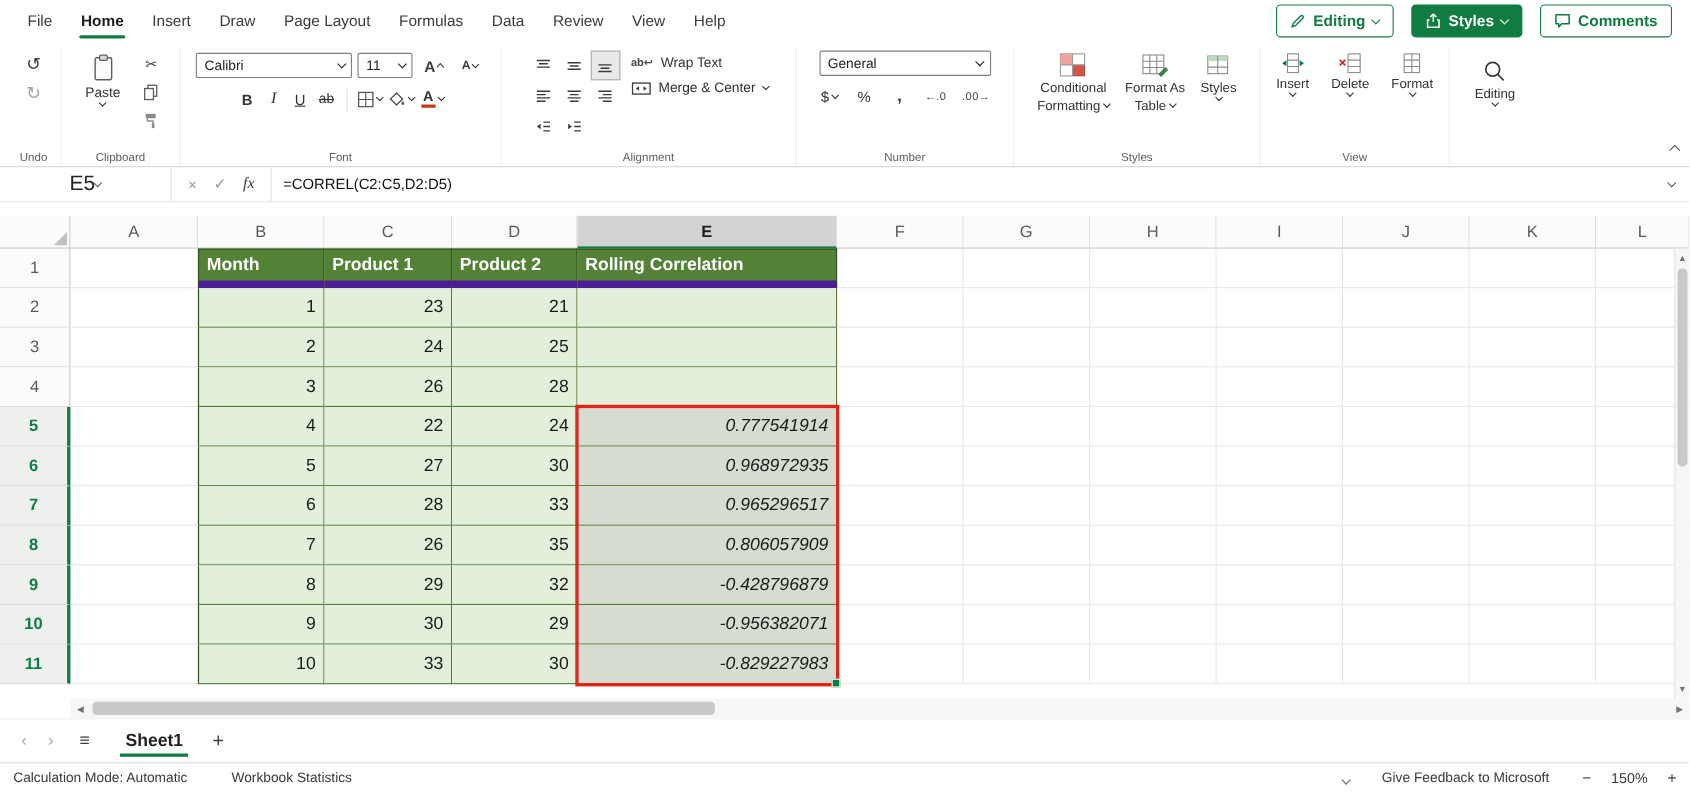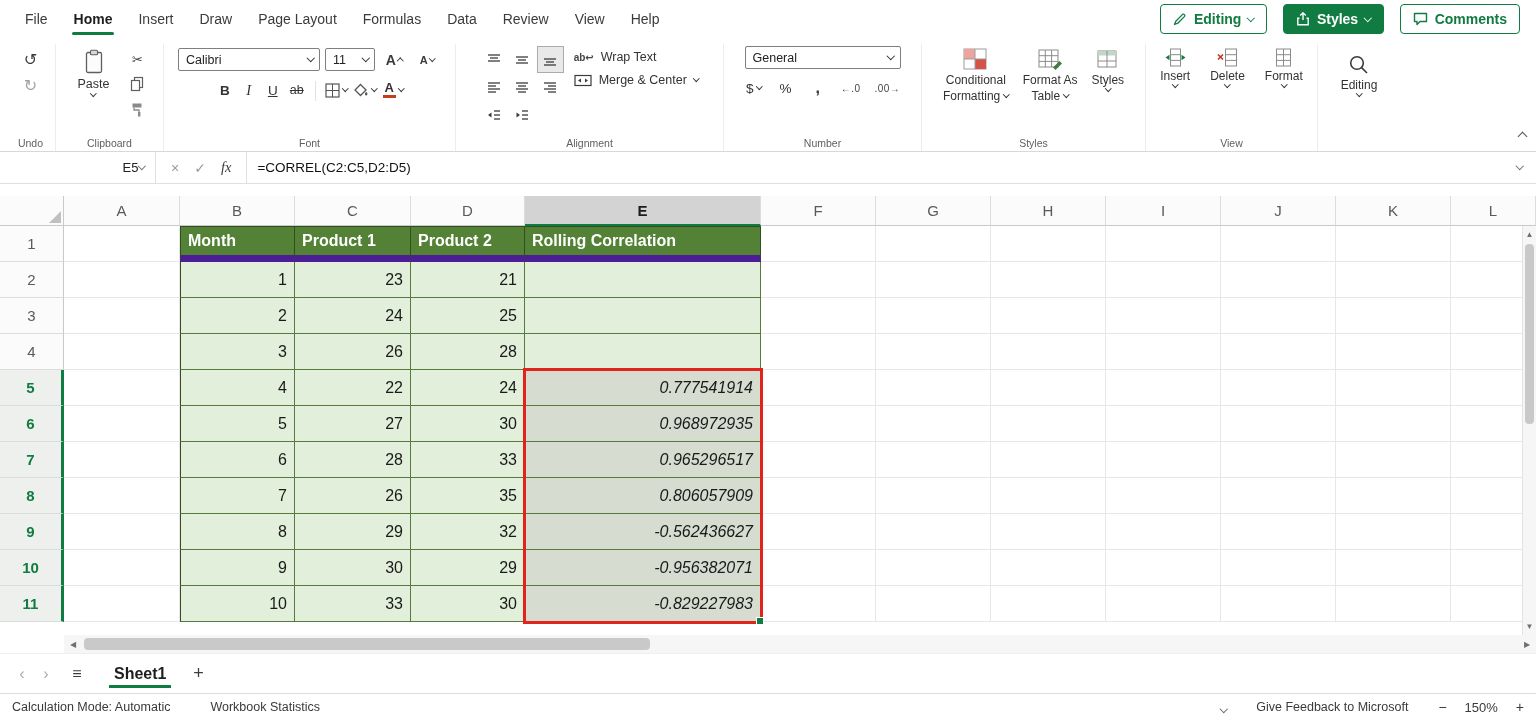--- a/index.html
+++ b/index.html
@@ -66,21 +66,21 @@
   .wrapic{font-size:10px;color:#444;font-weight:700}
   .num-row{margin-top:8px;gap:10px}
   .comma{font-weight:700;font-size:16px}
   .dec{font-size:10px;color:#444;letter-spacing:0.5px}
   .big-btn{display:flex;flex-direction:column;align-items:center;gap:2px;font-size:12px;color:#333;padding:2px 5px;cursor:pointer;line-height:14px;text-align:center}
   .bl{display:flex;align-items:center;gap:4px;white-space:nowrap}
   .ribbon-collapse{position:absolute;right:10px;bottom:8px;color:#555;cursor:pointer}
 
   
   .formula-bar{height:32px;flex:none;display:flex;align-items:stretch;border-bottom:1px solid #E0E0E0;background:#fff}
-  .name-box{width:156px;flex:none;display:flex;align-items:center;justify-content:flex-end;padding:0 11px;font-size:13px;color:#222;border-right:1px solid #E0E0E0;cursor:pointer}
+  .name-box{width:156px;flex:none;display:flex;align-items:center;justify-content:center;padding:0 11px;font-size:19px;color:#222;border-right:1px solid #E0E0E0;cursor:pointer}
   .fb-icons{display:flex;align-items:center;gap:15px;padding:0 15px;border-right:1px solid #E0E0E0}
   .fbx{color:#9A9A9A;font-size:14px;cursor:pointer}
   .fx{font-style:italic;font-family:"Liberation Serif",serif;font-size:14.5px;color:#3d3d3d;cursor:pointer}
   .fb-input{flex:1;display:flex;align-items:center;padding-left:10px;font-size:13.5px;color:#111;white-space:nowrap;overflow:hidden}
   .fb-expand{width:32px;display:flex;align-items:center;justify-content:center;color:#666;cursor:pointer}
   .pre-grid{height:12px;flex:none;background:#fff}
 
   
   .grid{position:relative;flex:1;overflow:hidden;background:#fff}
   .ghead{display:flex;height:30px}
@@ -657,21 +657,21 @@
           <div class="cell" style="width: 115px;"></div>
           <div class="cell" style="width: 115px;"></div>
           <div class="cell" style="width: 85px; flex: 1 1 0%;"></div>
         </div>
         <div class="grow">
           <div class="rowh sel">9</div>
           <div class="cell" style="width: 116px;"></div>
           <div class="cell tbl-b tl" style="width: 115px;">8</div>
           <div class="cell tbl-b" style="width: 116px;">29</div>
           <div class="cell tbl-b" style="width: 114px;">32</div>
-          <div class="cell tbl-b selE" style="width: 236px;">-0.562436627</div>
+          <div class="cell tbl-b selE" style="width: 236px;">-0.428796879</div>
           <div class="cell" style="width: 115px;"></div>
           <div class="cell" style="width: 115px;"></div>
           <div class="cell" style="width: 115px;"></div>
           <div class="cell" style="width: 115px;"></div>
           <div class="cell" style="width: 115px;"></div>
           <div class="cell" style="width: 115px;"></div>
           <div class="cell" style="width: 85px; flex: 1 1 0%;"></div>
         </div>
         <div class="grow">
           <div class="rowh sel">10</div>

